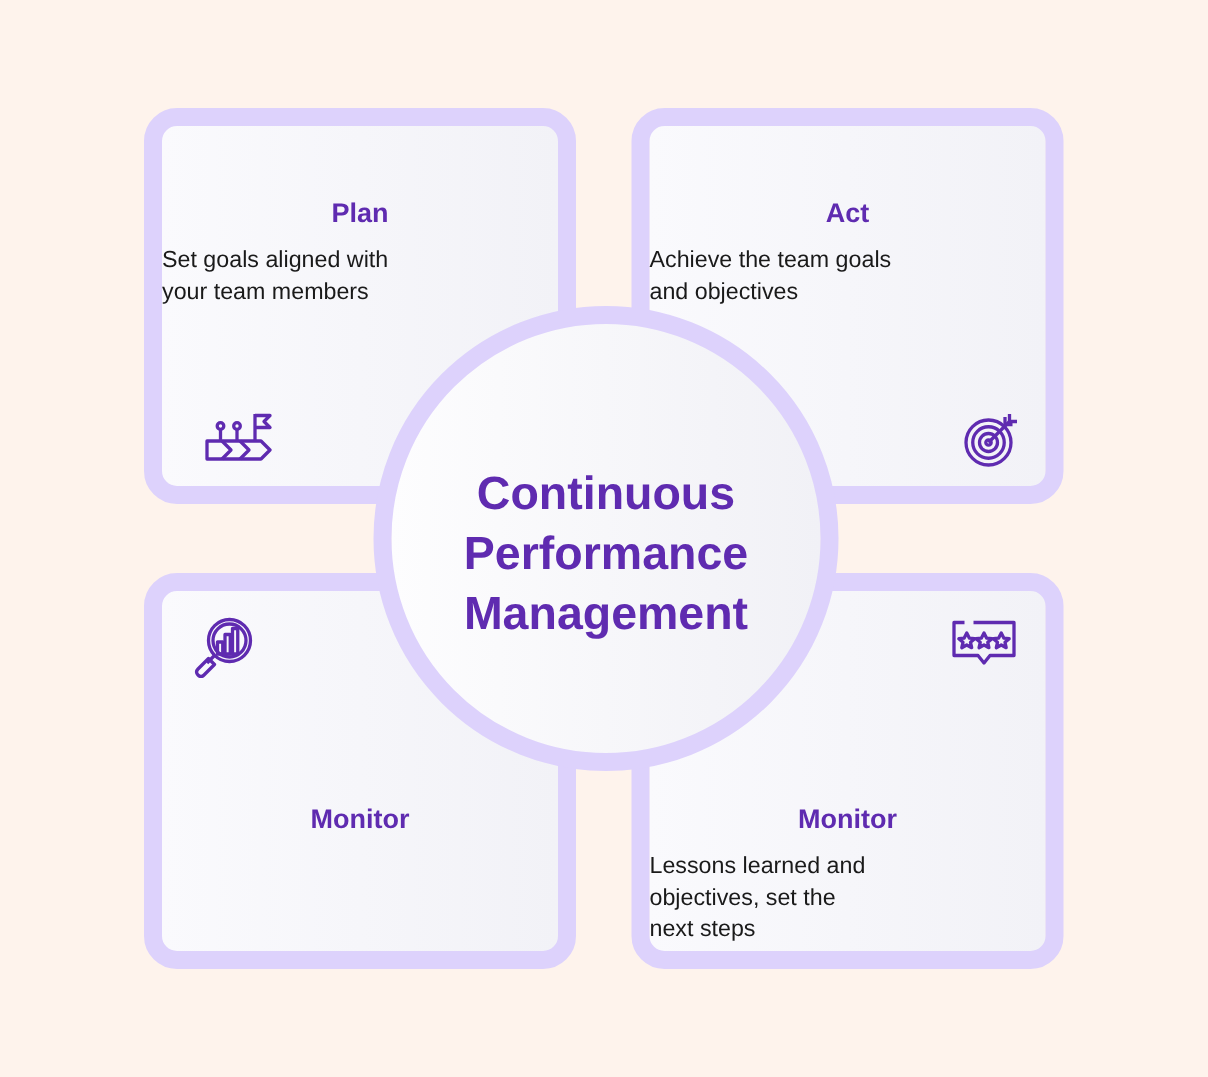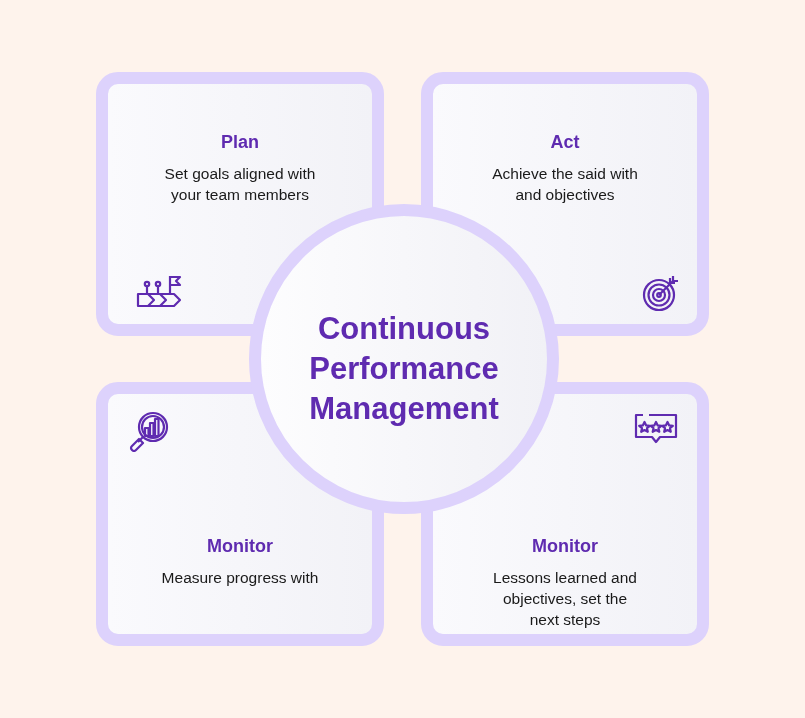--- a/index.html
+++ b/index.html
@@ -23,21 +23,20 @@
   .card.br { left: 421px; top: 382px; width: 288px; height: 264px; }
   .card-title {
     position: absolute; left: 0; right: 0;
     text-align: center;
     font-weight: bold;
     font-size: 18px;
     color: #5f2bb0;
   }
   .card-desc {
     position: absolute; left: 0; right: 0;
-    text-align: center;
     font-size: 15.5px;
     line-height: 21px;
     color: #1a1a1a;
   }
   .tl .card-title, .tr .card-title { top: 48px; }
   .tl .card-desc, .tr .card-desc { top: 79px; }
   .bl .card-title, .br .card-title { top: 142px; }
   .bl .card-desc, .br .card-desc { top: 173px; }
   .icon { position: absolute; }
   .icon svg { display: block; }
@@ -81,40 +80,39 @@
       <line x1="22" y1="12" x2="22" y2="20"></line>
       <line x1="34" y1="2" x2="34" y2="20"></line>
       <path d="M34 3 H44 L40 7 L44 11 H34"></path>
     </svg>
   </div>
 </div>
 
 <div class="card tr">
   <div class="card-title">Act</div>
   <div class="card-desc">
-    <div>Achieve the said with</div>
+    <div>Achieve the team goals</div>
     <div>and objectives</div>
   </div>
   <div class="icon" style="left:209px; top:190px;">
     <svg width="38" height="38" viewBox="0 0 38 38" fill="none" stroke="#5f2bb0" stroke-width="2.2">
       <circle cx="17" cy="21" r="15"></circle>
       <circle cx="17" cy="21" r="10.5"></circle>
       <circle cx="17" cy="21" r="6"></circle>
       <circle cx="17" cy="21" r="1.8"></circle>
       <line x1="17" y1="21" x2="31" y2="7"></line>
       <path d="M28 4 L28 9 L33 9"></path>
       <path d="M31 2 L31 7 L36 7"></path>
     </svg>
   </div>
 </div>
 
 <div class="card bl">
   <div class="card-title">Monitor</div>
   <div class="card-desc">
-    <div>Measure progress with</div>
   </div>
   <div class="icon" style="left:20px; top:16px;">
     <svg width="42" height="42" viewBox="0 0 42 42" fill="none" stroke="#5f2bb0" stroke-width="2.2" stroke-linejoin="round">
       <circle cx="25" cy="17" r="14"></circle>
       <circle cx="25" cy="17" r="11"></circle>
       <rect x="17" y="18" width="3.5" height="8"></rect>
       <rect x="22" y="13" width="3.5" height="13"></rect>
       <rect x="27" y="9" width="3.5" height="17"></rect>
       <line x1="15" y1="27" x2="10" y2="32"></line>
       <path d="M11 29 L4 36 Q2 38 4 40 Q6 42 8 40 L15 33 Z"></path>

